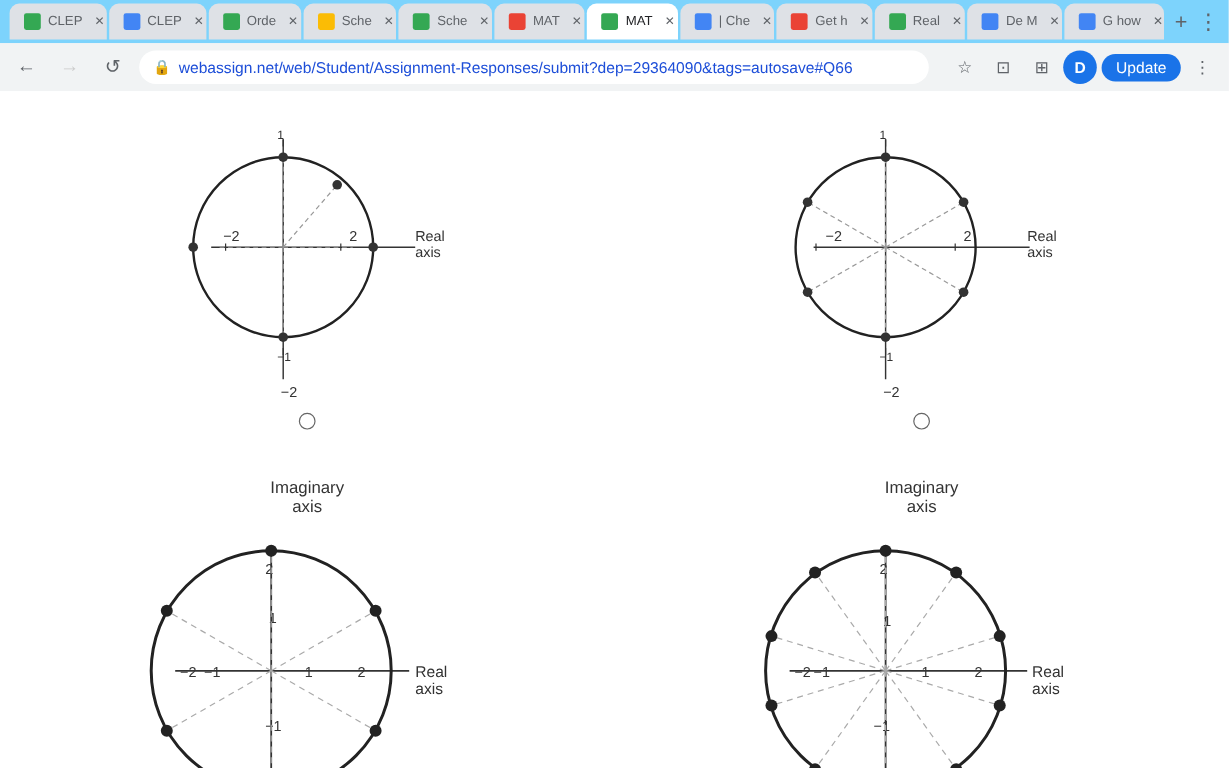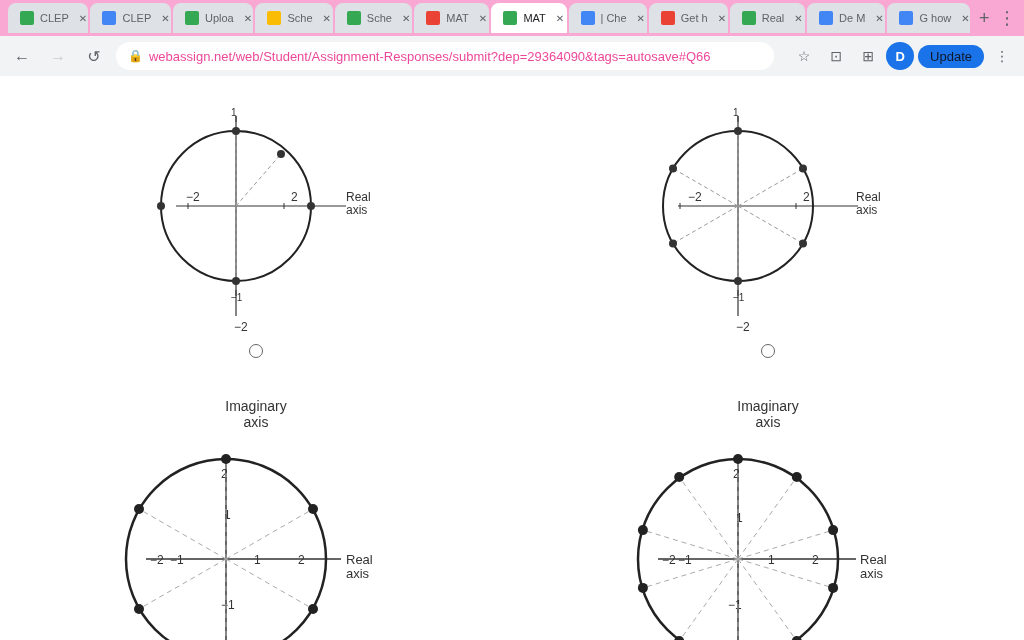--- a/index.html
+++ b/index.html
@@ -7,21 +7,21 @@
 
     
     .browser-chrome {
       width: 1024px;
       background: #f1f3f4;
     }
 
     .tab-bar {
       display: flex;
       align-items: center;
-      background: #f9a8d4;
+      background: #7dd3fc;
       height: 36px;
       padding: 0 8px;
       gap: 2px;
     }
 
     .tab {
       display: flex;
       align-items: center;
       height: 30px;
       padding: 0 12px;
@@ -101,21 +101,21 @@
       gap: 6px;
     }
 
     .lock-icon {
       color: #5f6368;
       font-size: 12px;
     }
 
     .url-text {
       font-size: 13px;
-      color: #ec4899;
+      color: #1d4ed8;
     }
 
     .browser-actions {
       display: flex;
       align-items: center;
       gap: 4px;
       margin-left: 8px;
     }
 
     .browser-action-btn {
@@ -137,21 +137,21 @@
       display: flex;
       align-items: center;
       justify-content: center;
       color: #fff;
       font-size: 13px;
       font-weight: bold;
     }
 
     .update-btn {
       background: #1a73e8;
-      color: #0f172a;
+      color: #ffffff;
       border: none;
       border-radius: 14px;
       padding: 4px 12px;
       font-size: 13px;
       cursor: pointer;
       display: flex;
       align-items: center;
       gap: 4px;
     }
 
@@ -212,21 +212,21 @@
       <span>CLEP</span>
       <span class="tab-close">✕</span>
     </div>
     <div class="tab">
       <span class="tab-favicon fav-blue" style="border-radius:2px;"></span>
       <span>CLEP</span>
       <span class="tab-close">✕</span>
     </div>
     <div class="tab">
       <span class="tab-favicon fav-green" style="border-radius:2px;"></span>
-      <span>Uploa</span>
+      <span>Orde</span>
       <span class="tab-close">✕</span>
     </div>
     <div class="tab">
       <span class="tab-favicon fav-orange" style="border-radius:2px;"></span>
       <span>Sche</span>
       <span class="tab-close">✕</span>
     </div>
     <div class="tab">
       <span class="tab-favicon fav-green" style="border-radius:2px;"></span>
       <span>Sche</span>

